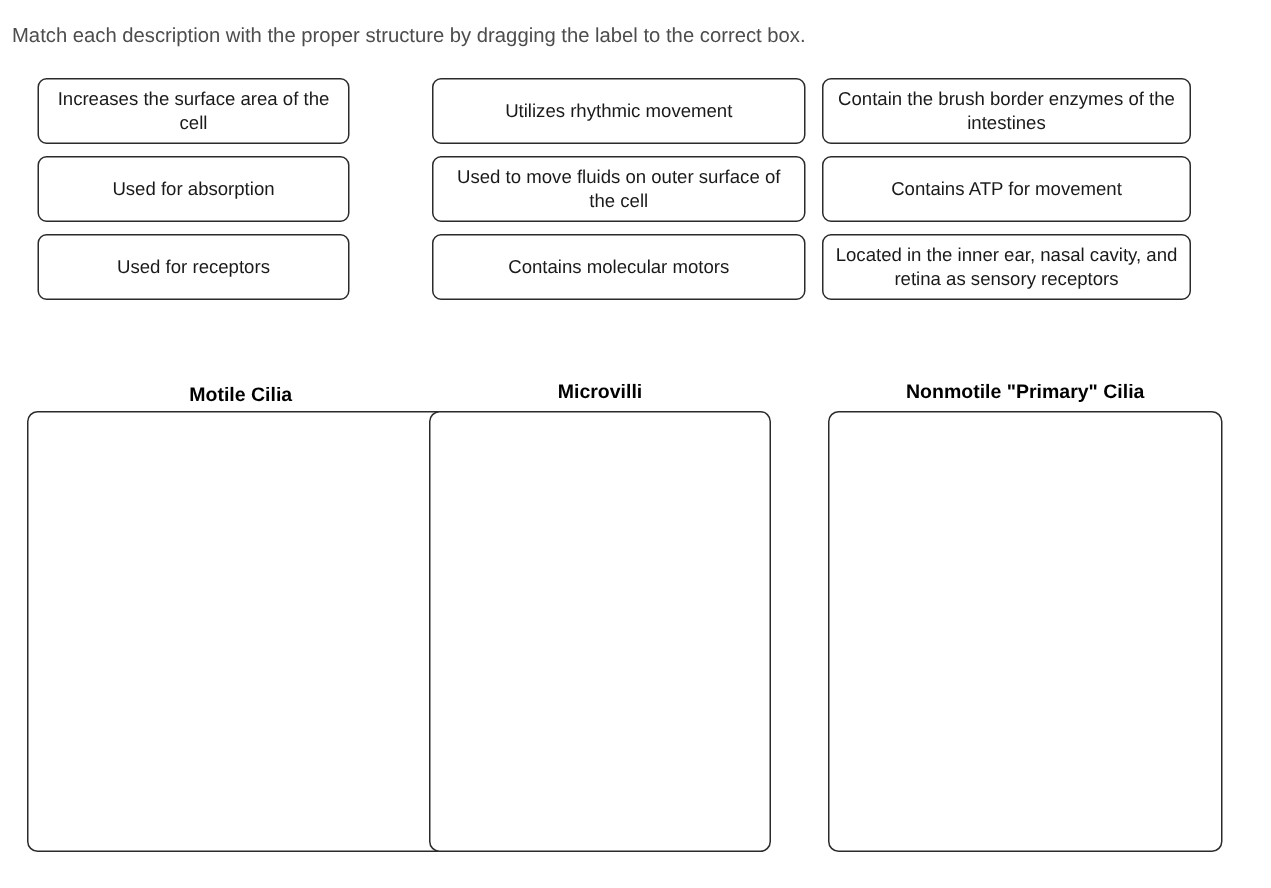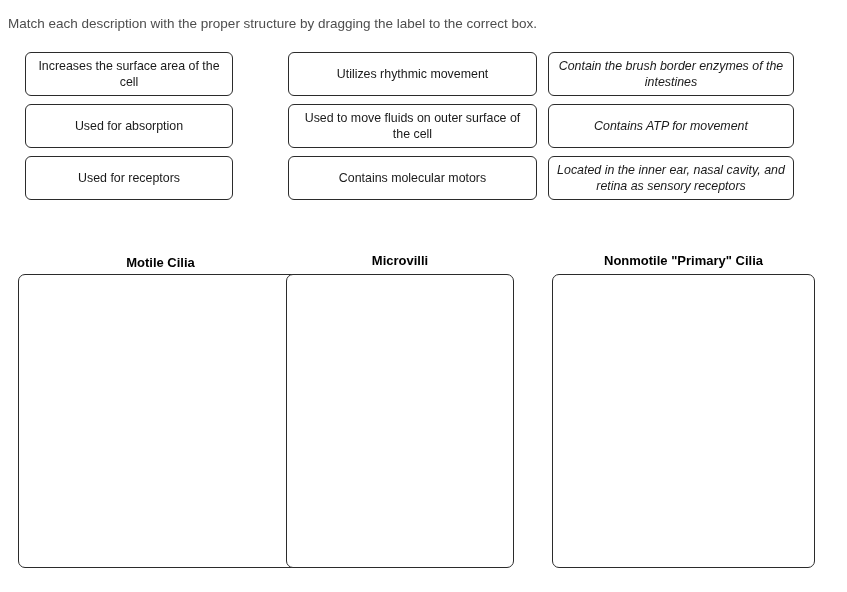--- a/index.html
+++ b/index.html
@@ -62,21 +62,21 @@
     user-select: none;
   }
   .label-tile .tile-text {
     display: block;
     width: 100%;
   }
 
   
   .col-0 { left: 25px;  width: 208px; }
   .col-1 { left: 288px; width: 249px; }
-  .col-2 { left: 548px; width: 246px; font-style: italic; }
+  .col-2 { left: 548px; width: 246px; }
 
   
   .row-0 { top: 0px;  height: 44px; }
   .row-1 { top: 52px; height: 44px; }
   .row-2 { top: 104px; height: 44px; }
 
   
   .zone-area {
     position: absolute;
     left: 0;

